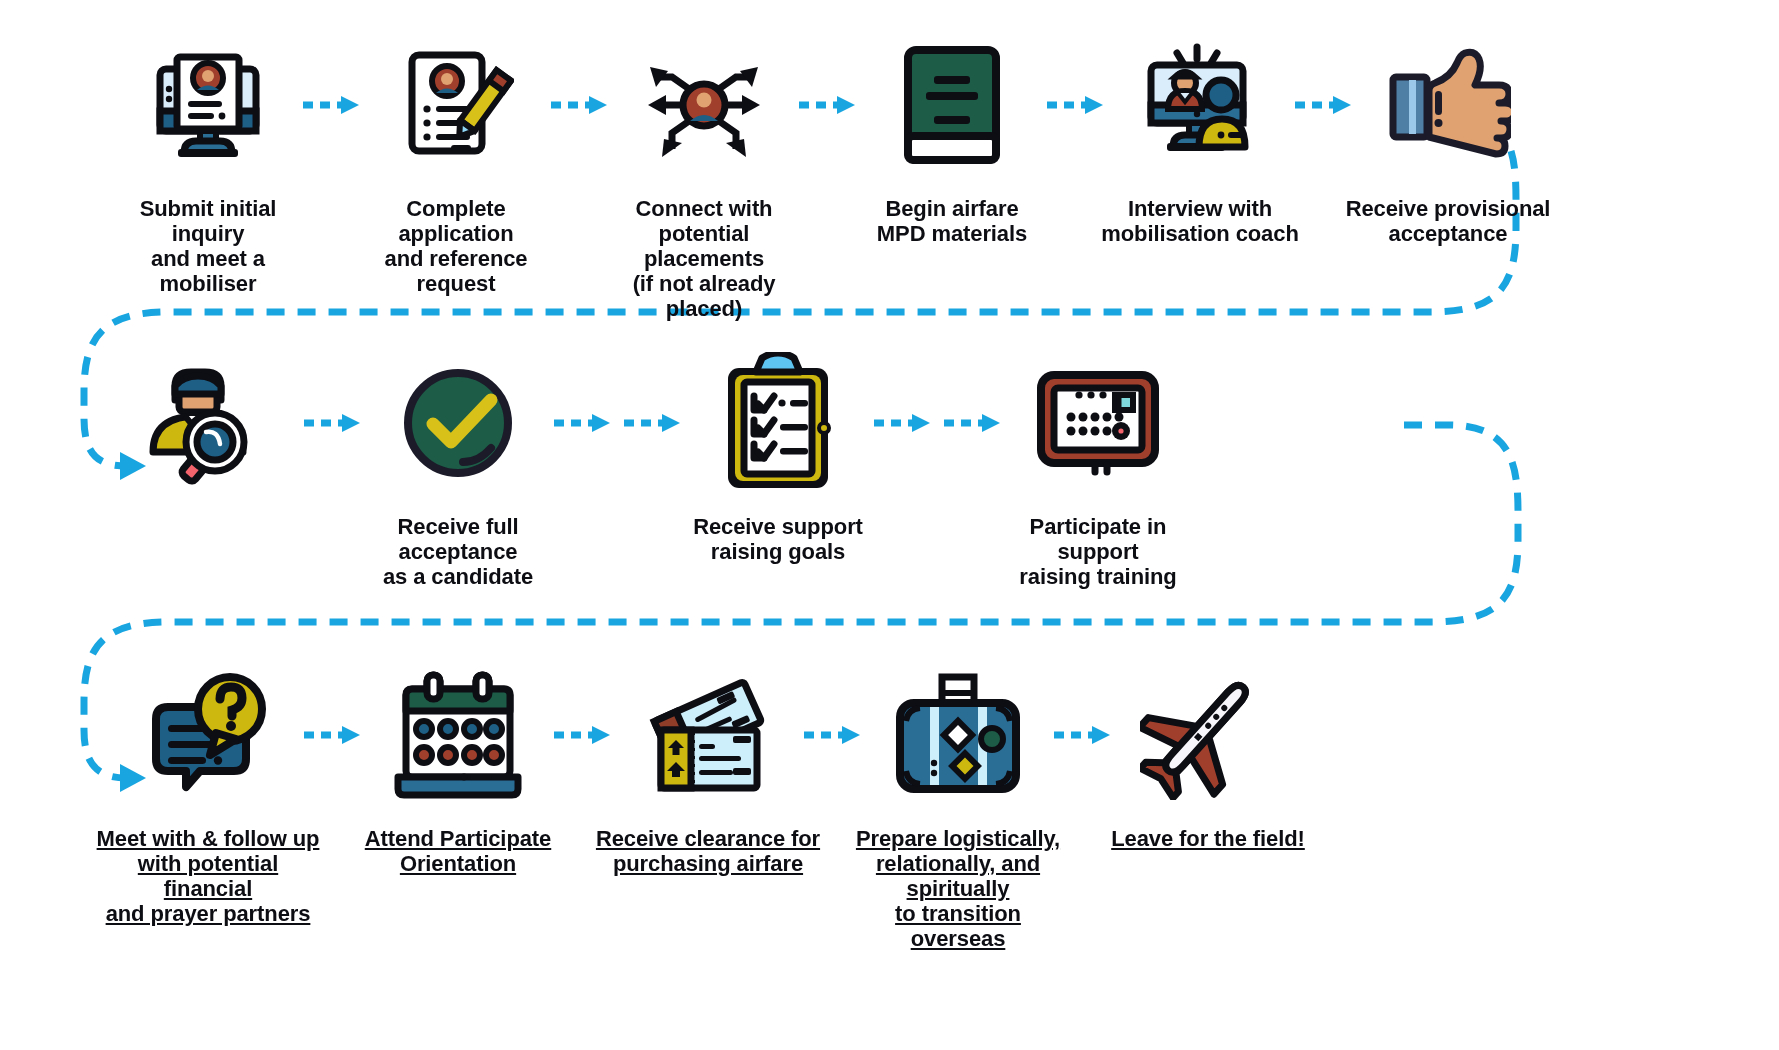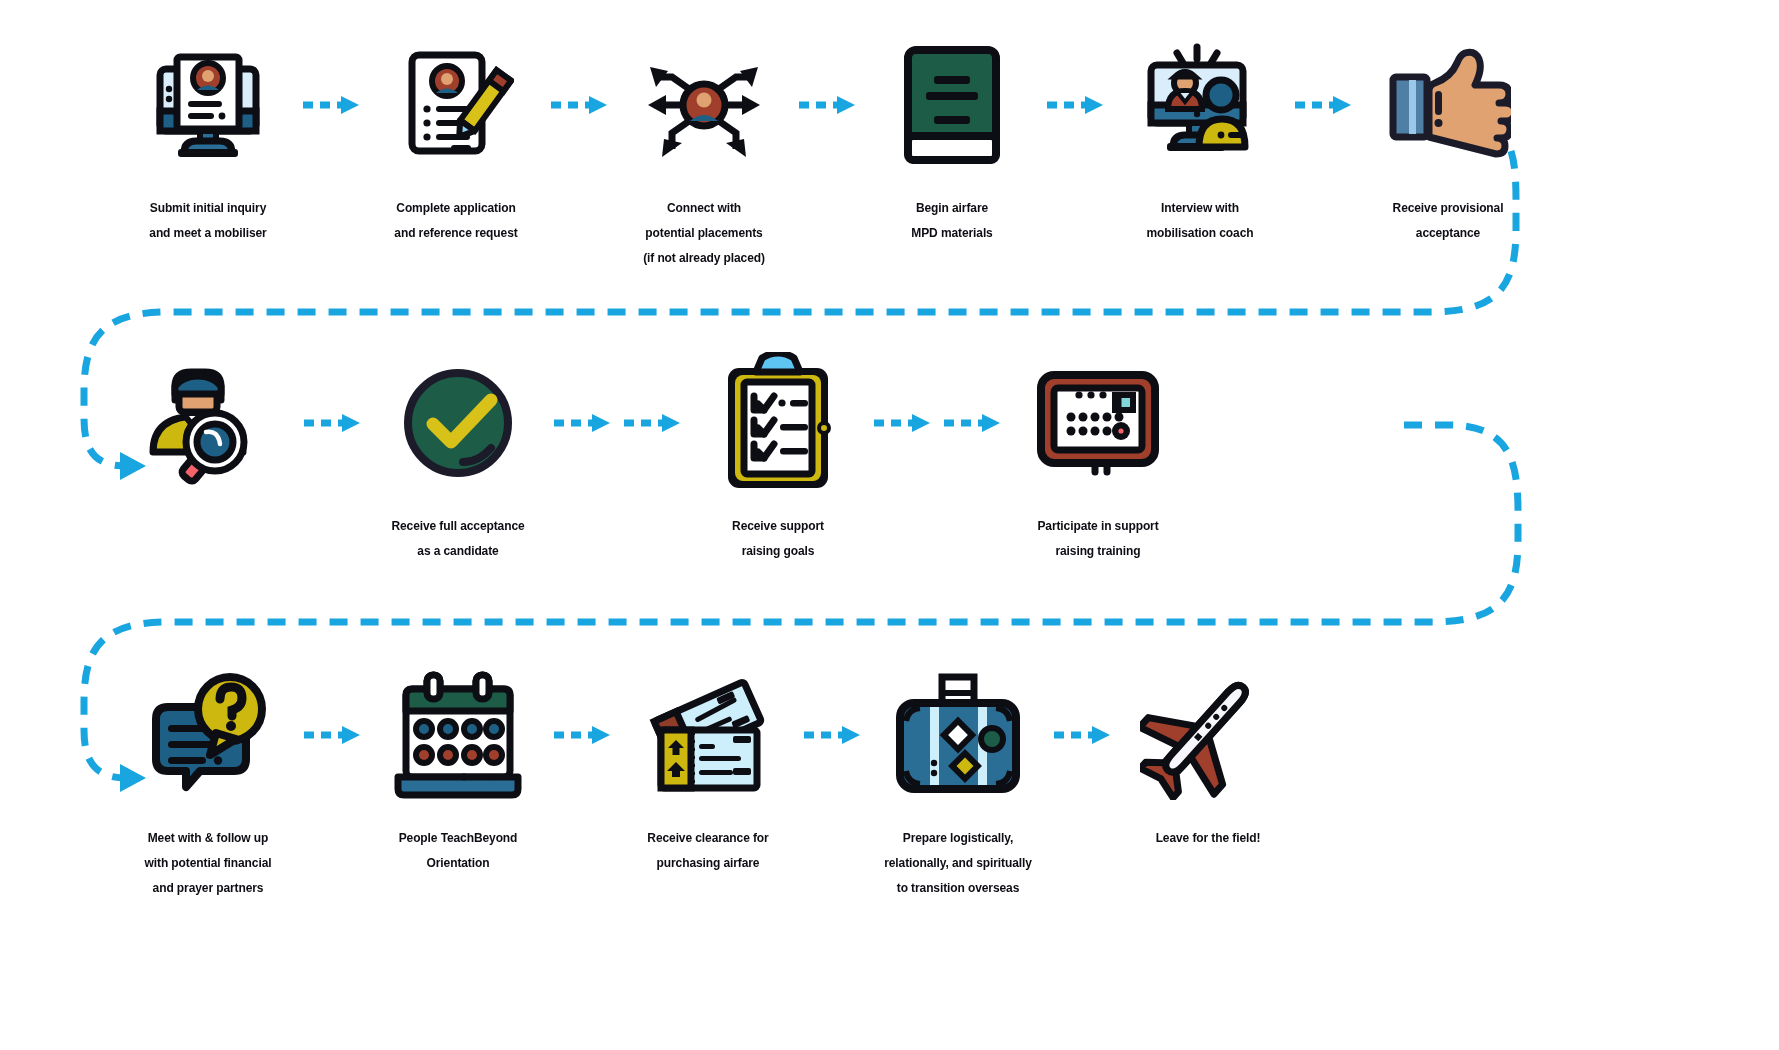--- a/index.html
+++ b/index.html
@@ -19,28 +19,28 @@
   #row1 { left: 118px; top: 30px;  width: 1420px; }
   #row2 { left: 118px; top: 348px; width: 1420px; }
   #row3 { left: 118px; top: 660px; width: 1420px; }
 
   .step { width: 180px; display:flex; flex-direction:column; align-items:center; }
   .icon-box { height: 150px; width: 160px; display:flex; align-items:center; justify-content:center; }
   .icon-box svg { display:block; }
   .caption {
     margin-top: 16px;
     text-align: center;
-    font-size: 12px;
+    font-size: 22px;
     line-height: 25px;
     font-weight: bold;
     color: #0d0d14;
     letter-spacing: -0.1px;
     width: 215px;
   }
-  #row3 .caption { width: 225px; }
+  #row3 .caption { width: 225px; text-decoration: underline; }
 
   .arrow { width: 70px; height: 150px; display:flex; align-items:center; justify-content:center; }
   .arrow svg { display:block; }
 </style>
 </head>
 <body>
 
 <div id="stage">
 
   <svg id="snake" viewBox="0 0 1779 1050">
@@ -424,21 +424,21 @@
             <circle cx="54" cy="84" r="8" fill="#a03f2c"></circle>
             <circle cx="78" cy="84" r="8" fill="#a03f2c"></circle>
             <circle cx="100" cy="84" r="8" fill="#a03f2c"></circle>
           </g>
           <path d="M4 106 L124 106 L124 118 q0 6-6 6 h-108 q-6 0-6-6 z" fill="#2a6e96" stroke="#0d0d14" stroke-width="7" stroke-linejoin="round"></path>
           <circle cx="70" cy="106" r="3.4" fill="#0d0d14"></circle>
           <rect x="76" y="103" width="22" height="6" rx="3" fill="#0d0d14"></rect>
         </svg>
       </div>
       <div class="caption">
-        <div>People TeachBeyond</div>
+        <div>Attend Participate</div>
         <div>Orientation</div>
       </div>
     </div>
 
     <div class="arrow">
       <svg width="62" height="22" viewBox="0 0 62 22">
         <line x1="2" y1="11" x2="40" y2="11" stroke="#18a5e0" stroke-width="7" stroke-dasharray="10 7"></line>
         <polygon points="40,2 40,20 58,11" fill="#18a5e0"></polygon>
       </svg>
     </div>

